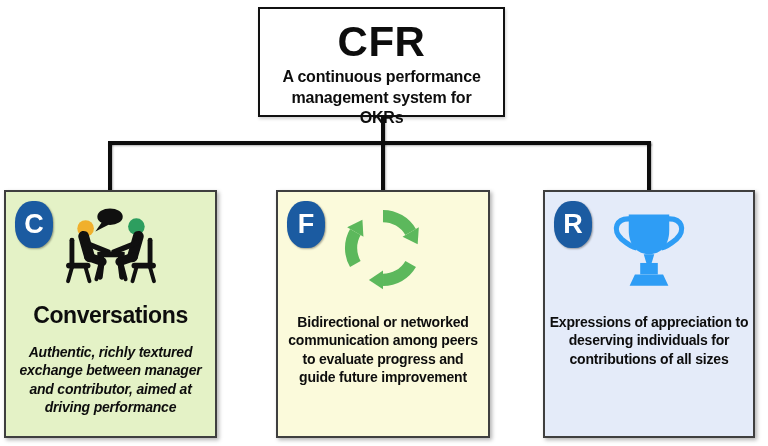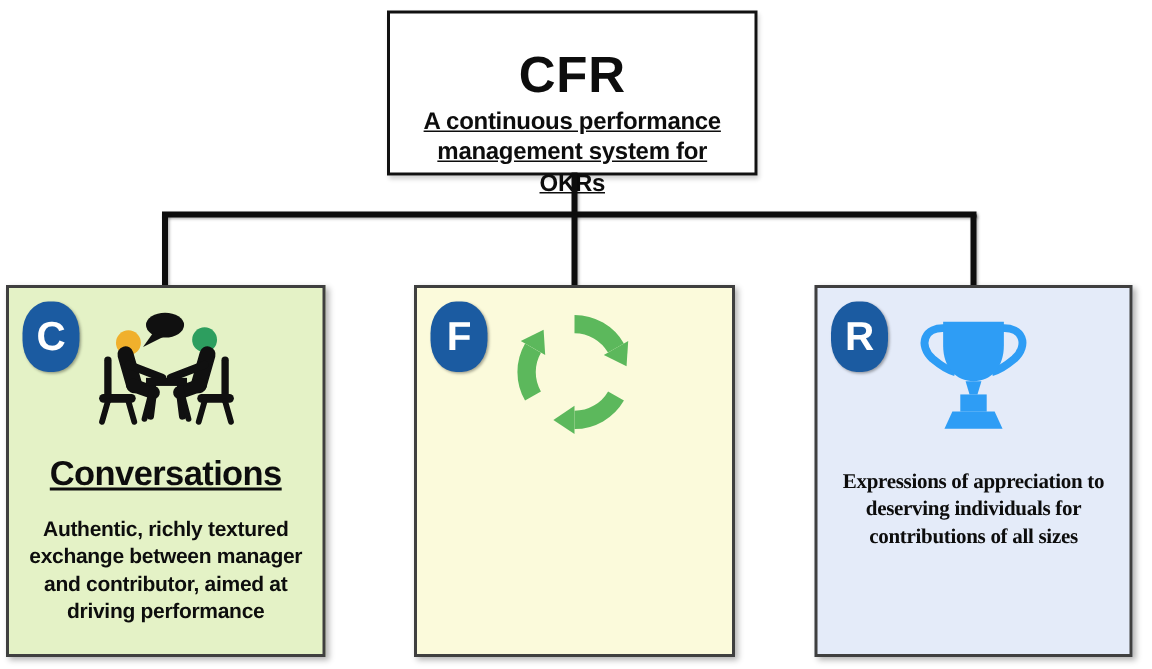--- a/index.html
+++ b/index.html
@@ -8,25 +8,25 @@
     font-family:"Liberation Sans","DejaVu Sans",sans-serif;color:#0d0d0d;
   }
   
   .header-box{
     position:absolute;left:258px;top:7px;width:247px;height:110px;
     background:#ffffff;border:2px solid #111;box-sizing:border-box;
     display:flex;flex-direction:column;align-items:center;justify-content:flex-start;
     box-shadow:1px 2px 3px rgba(0,0,0,.18);
   }
   .header-title{
-    font-size:34px;font-weight:bold;letter-spacing:.5px;line-height:1.05;margin-top:24px;
+    font-size:42px;font-weight:bold;letter-spacing:.5px;line-height:1.05;margin-top:11px;
   }
   .header-subtitle{
     font-size:16px;font-weight:bold;line-height:1.28;text-align:center;
-    width:225px;margin-top:3px;letter-spacing:-.2px;text-decoration:underline;
+    width:225px;margin-top:3px;letter-spacing:-.2px;
   }
   
   .line{position:absolute;background:#0d0d0d;box-shadow:1px 1px 2px rgba(0,0,0,.3);}
   .line.v-top   {left:381px;top:115px;width:4px;height:28px;}
   .line.h-bar   {left:108px;top:141px;width:543px;height:4px;}
   .line.v-left  {left:108px;top:143px;width:4px;height:47px;}
   .line.v-mid   {left:381px;top:143px;width:4px;height:47px;}
   .line.v-right {left:647px;top:143px;width:4px;height:47px;}
   
   .card{
@@ -40,29 +40,29 @@
   .badge{
     position:absolute;left:9px;top:9px;width:38px;height:47px;border-radius:45%;
     display:flex;align-items:center;justify-content:center;
     color:#fff;font-size:27px;font-weight:bold;
     box-shadow:1px 1px 2px rgba(0,0,0,.35);
   }
   .icon-wrap{
     height:104px;margin-top:4px;display:flex;align-items:center;justify-content:center;
   }
   .card-title{
-    font-size:23px;font-weight:bold;letter-spacing:-.4px;line-height:1.2;text-align:center;margin-top:2px;text-decoration:underline;
+    font-size:23px;font-weight:bold;letter-spacing:-.4px;line-height:1.2;text-align:center;margin-top:2px;
   }
   .card-desc{
     font-size:14px;font-weight:bold;letter-spacing:-.2px;line-height:1.32;
     text-align:center;margin-top:13px;
   }
-  .c1 .card-desc{width:192px;}
+  .c1 .card-desc{width:192px;font-style:italic;}
   .c2 .card-desc{width:198px;}
-  .c3 .card-desc{width:202px;font-family:Liberation Serif, serif;}
+  .c3 .card-desc{width:202px;}
 </style>
 </head>
 <body>
 
 <div id="canvas">
 
   <div class="header-box">
     <div class="header-title">CFR</div>
     <div class="header-subtitle">A continuous performance management system for OKRs</div>
   </div>
@@ -132,20 +132,21 @@
             <path d="M50 16 A34 34 0 0 1 79.4 33" fill="none" stroke="#5cb85c" stroke-width="13" style="stroke: rgb(92, 184, 92);"></path>
             <polygon points="86.9,46.0 70.8,38.0 88.1,28.0"></polygon>
           </g>
           <g transform="rotate(240 50 50)">
             <path d="M50 16 A34 34 0 0 1 79.4 33" fill="none" stroke="#5cb85c" stroke-width="13" style="stroke: rgb(92, 184, 92);"></path>
             <polygon points="86.9,46.0 70.8,38.0 88.1,28.0"></polygon>
           </g>
         </g>
       </svg>
     </div>
+    <div class="card-desc">Bidirectional or networked communication among peers to evaluate progress and guide future improvement</div>
   </div>
 
   <div class="card c3" style="background-color: rgb(228, 235, 249);">
     <div class="badge" style="background-color: rgb(27, 91, 161);">
       <span>R</span>
     </div>
     <div class="icon-wrap">
       <svg width="88" height="92" viewBox="0 0 100 100">
         <g fill="#2e9df5" style="fill: rgb(46, 157, 245);">
           <path d="M30 17 C12 15 8 30 19 40 C25 45 31 49 36 50" fill="none" stroke="#2e9df5" stroke-width="6" style="stroke: rgb(46, 157, 245);"></path>

